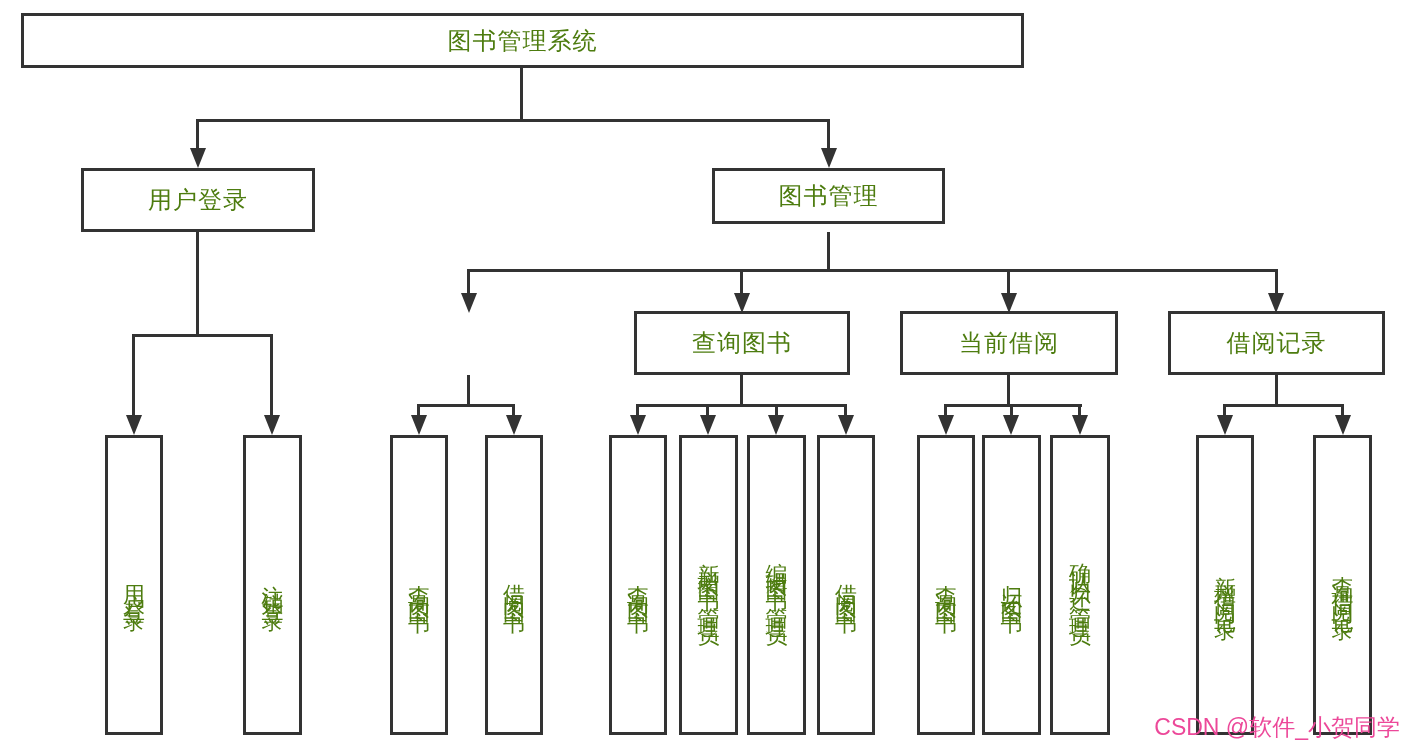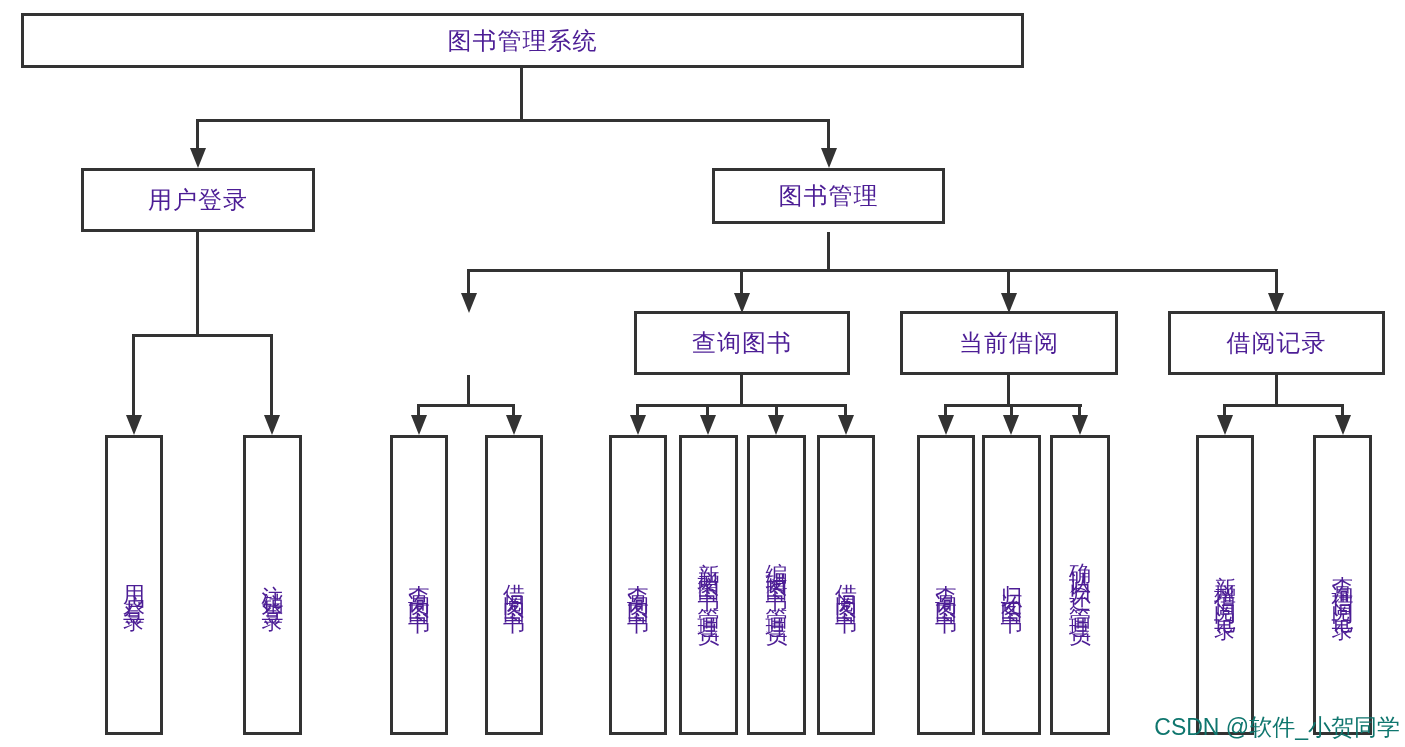--- a/index.html
+++ b/index.html
@@ -12,21 +12,21 @@
     overflow: hidden;
   }
   .node {
     position: absolute;
     box-sizing: border-box;
     border: 3px solid #333333;
     background: #ffffff;
     display: flex;
     align-items: center;
     justify-content: center;
-    color: #4c1d95;
+    color: #4d7c0f;
   }
   .h-label {
     font-size: 24px;
     letter-spacing: 1px;
     white-space: nowrap;
   }
   .v-label {
     writing-mode: vertical-rl;
     text-orientation: mixed;
     font-size: 22px;
@@ -50,21 +50,21 @@
     height: 0;
     border-left: 8px solid transparent;
     border-right: 8px solid transparent;
     border-top: 20px solid #333333;
   }
   .watermark {
     position: absolute;
     right: 5px;
     bottom: 4px;
     font-size: 23px;
-    color: #0f766e;
+    color: #ec4899;
     white-space: nowrap;
   }
 </style>
 </head>
 <body>
 
 <div class="canvas">
 
   <div class="node" style="left:21px; top:13px; width:1003px; height:55px;">
     <span class="h-label">图书管理系统</span>

